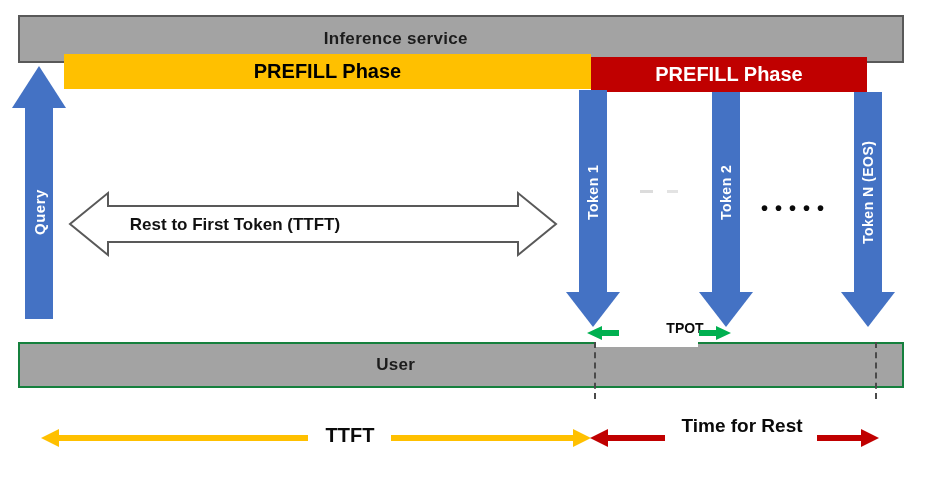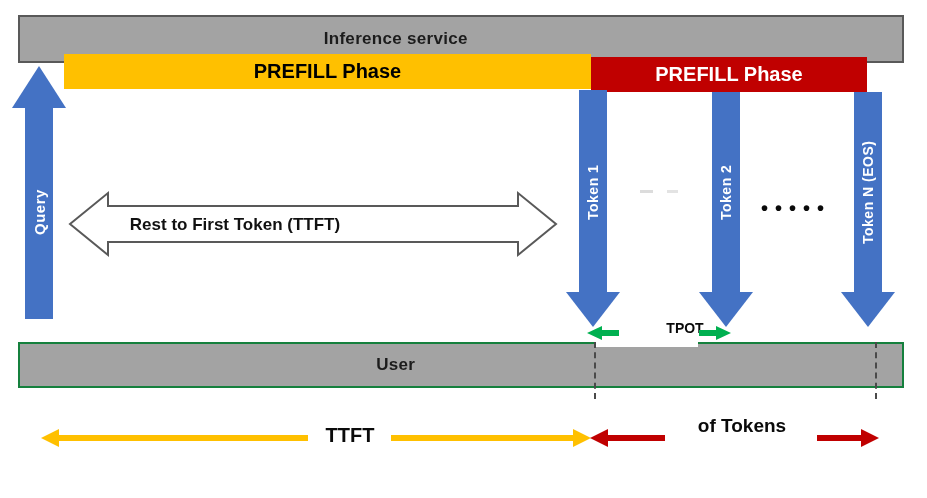--- a/index.html
+++ b/index.html
@@ -138,19 +138,19 @@
     <div class="yline" style="left:57px;top:435px;width:251px;"></div>
     <div class="blk-label ttft-bottom-lbl">TTFT</div>
     <div class="yline" style="left:391px;top:435px;width:183px;"></div>
     <div class="tri yhead-right abs" style="left:573px;top:429px;"></div>
   </div>
 
   <div>
     <div class="tri rhead-left abs" style="left:590px;top:429px;"></div>
     <div class="rline" style="left:607px;top:435px;width:58px;"></div>
     <div class="blk-label rest-lbl">
-      <div>of Tokens</div>
+      <div>Time for Rest</div>
     </div>
     <div class="rline" style="left:817px;top:435px;width:45px;"></div>
     <div class="tri rhead-right abs" style="left:861px;top:429px;"></div>
   </div>
 
 </div>
 
 </body></html>

